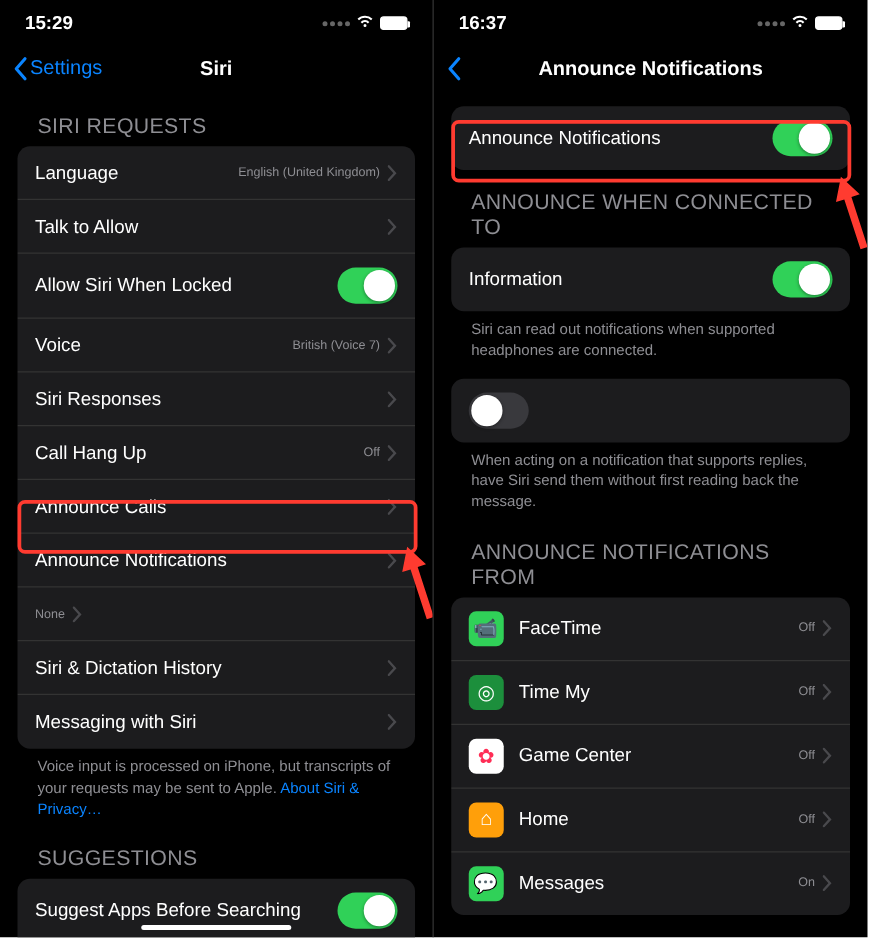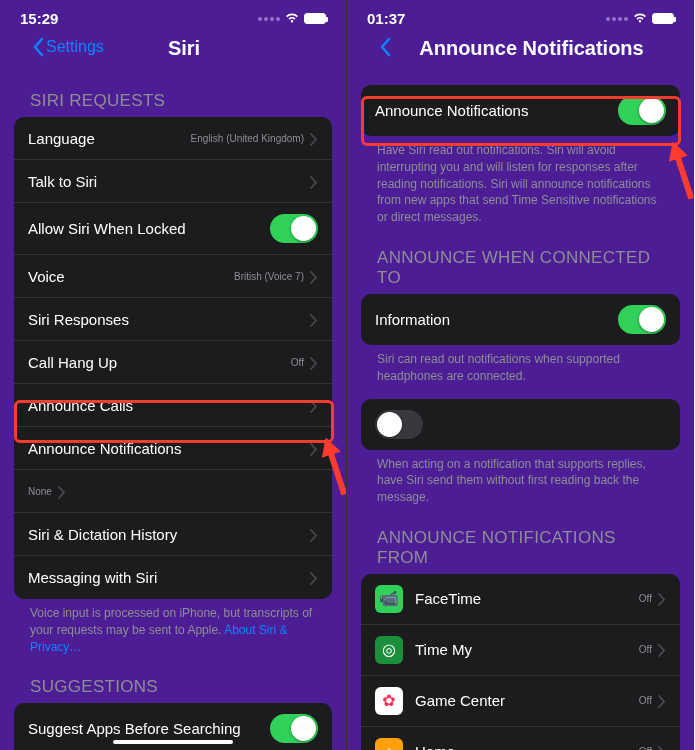--- a/index.html
+++ b/index.html
@@ -7,21 +7,21 @@
     font-family: -apple-system, BlinkMacSystemFont, "Segoe UI", sans-serif;
     background: #fff;
     width: 695px;
     height: 750px;
     display: flex;
     overflow: hidden;
   }
   .phone {
     width: 347px;
     height: 750px;
-    background: #4c1d95;
+    background: #000000;
     color: #fff;
     position: relative;
     overflow: hidden;
     flex-shrink: 0;
   }
   .phone.left { border-right: 1px solid #333; }
 
   
   .status-bar {
     display: flex;
@@ -39,30 +39,30 @@
     width: 22px; height: 11px; border: 1px solid #fff; border-radius: 3px;
     position: relative; background: #fff;
   }
   .battery-icon::after {
     content: ""; position: absolute; right: -3px; top: 3px; width: 2px; height: 5px;
     background: #fff; border-radius: 0 1px 1px 0;
   }
 
   
   .nav-header {
-    display: flex; align-items: flex-start; padding: 6px 10px 10px; position: relative; height: 44px; margin-left: 22px;
+    display: flex; align-items: flex-end; padding: 6px 10px 10px; position: relative; height: 44px;
   }
   .back-area { display: flex; align-items: center; color: #0a84ff; font-size: 16px; gap: 2px; cursor: pointer; }
   .chevron-left {
     width: 12px; height: 20px; display: inline-block;
   }
   .chevron-left svg { width: 12px; height: 20px; }
   .nav-title {
     position: absolute; left: 0; right: 0; text-align: center;
-    font-size: 20px; font-weight: 600; pointer-events: none;
+    font-size: 16px; font-weight: 600; pointer-events: none;
   }
 
   
   .section-header {
     color: #8e8e93; font-size: 17px; letter-spacing: 0.3px;
     padding: 16px 30px 6px; text-transform: uppercase;
   }
   .section-footer {
     color: #8e8e93; font-size: 12px; line-height: 1.4;
     padding: 6px 30px 6px;
@@ -158,21 +158,21 @@
 
   <div class="list">
     <div class="row">
       <span class="row-label">Language</span>
       <span class="row-value">English (United Kingdom)</span>
       <span class="chevron-right"><svg viewBox="0 0 8 13">
             <path d="M1 1l5 5.5L1 12" stroke="#8e8e93" stroke-width="1.8" fill="none" stroke-linecap="round"></path>
           </svg></span>
     </div>
     <div class="row">
-      <span class="row-label">Talk to Siri</span>
+      <span class="row-label">Talk to Allow</span>
       <span class="chevron-right"><svg viewBox="0 0 8 13">
             <path d="M1 1l5 5.5L1 12" stroke="#8e8e93" stroke-width="1.8" fill="none" stroke-linecap="round"></path>
           </svg></span>
     </div>
     <div class="row">
       <span class="row-label">Allow Siri When Locked</span>
       <div class="toggle on">
           <div class="knob"></div>
         </div>
     </div>
@@ -248,21 +248,21 @@
     <svg viewBox="0 0 30 60">
         <path d="M15 0 L5 18 L12 18 L12 60 L18 60 L18 18 L25 18 Z" fill="#ff3b30" transform="rotate(-18 15 30)"></path>
       </svg>
   </div>
 
   <div class="home-indicator"></div>
 </div>
 
 <div class="phone right">
   <div class="status-bar">
-    <span>01:37</span>
+    <span>16:37</span>
     <div class="status-icons">
       <div class="signal-dots">
           <span></span>
           <span></span>
           <span></span>
           <span></span>
         </div>
       <span class="wifi-icon">
         <svg width="16" height="12" viewBox="0 0 16 12">
             <path d="M8 10.5a1.2 1.2 0 100-2.4 1.2 1.2 0 000 2.4zM4.5 6.5a5 5 0 017 0l-1.2 1.2a3.3 3.3 0 00-4.6 0zM2 4a8.5 8.5 0 0112 0l-1.2 1.2a6.8 6.8 0 00-9.6 0z" fill="#fff"></path>
@@ -285,21 +285,20 @@
 
   <div style="height:10px"></div>
   <div class="list">
     <div class="row">
       <span class="row-label">Announce Notifications</span>
       <div class="toggle on">
           <div class="knob"></div>
         </div>
     </div>
   </div>
-  <div class="section-footer">Have Siri read out notifications. Siri will avoid interrupting you and will listen for responses after reading notifications. Siri will announce notifications from new apps that send Time Sensitive notifications or direct messages.</div>
 
   <div class="section-header">ANNOUNCE WHEN CONNECTED TO</div>
   <div class="list">
     <div class="row">
       <span class="row-label">Information</span>
       <div class="toggle on">
           <div class="knob"></div>
         </div>
     </div>
   </div>

